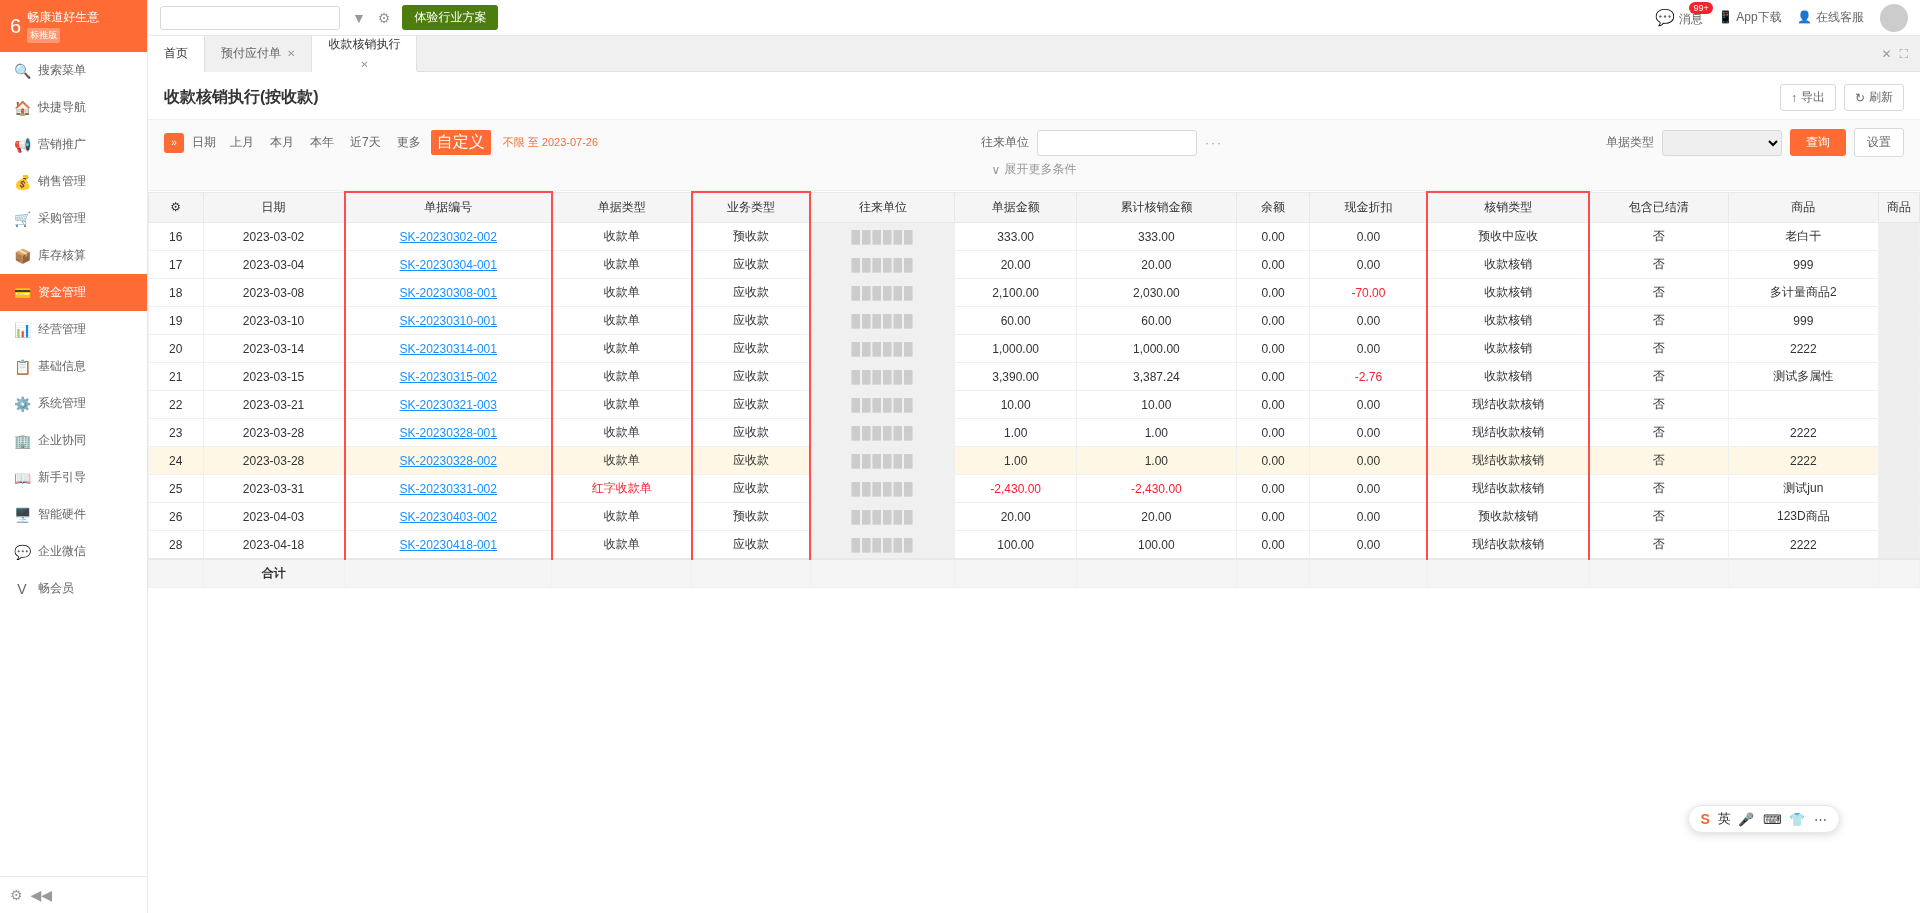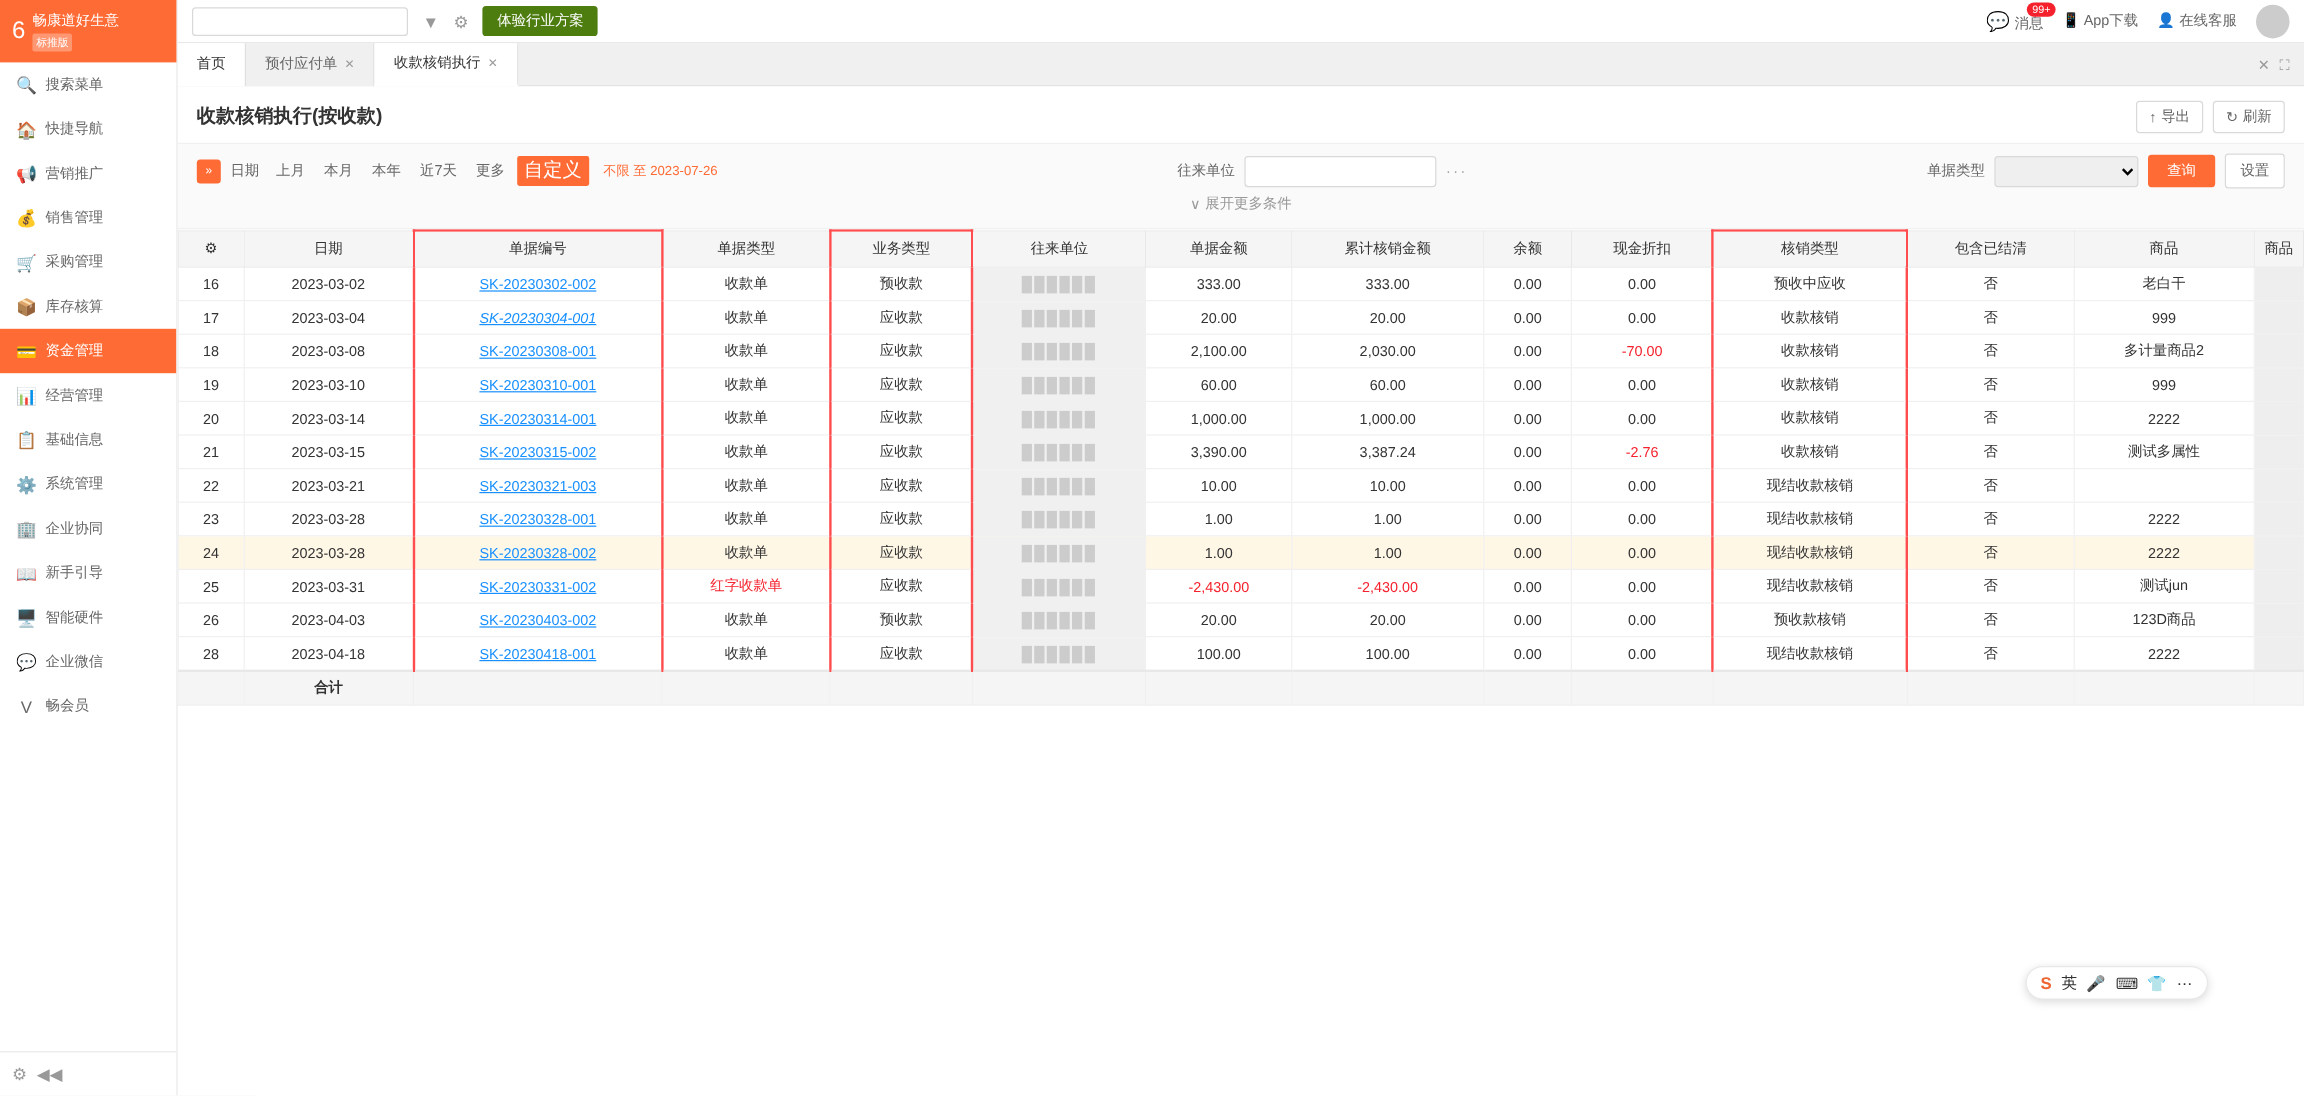--- a/index.html
+++ b/index.html
@@ -25,21 +25,21 @@
     .topbar-input { flex: 0 0 180px; height: 24px; border: 1px solid #d9d9d9; border-radius: 3px; padding: 0 8px; font-size: 12px; }
     .topbar-gear { color: #999; cursor: pointer; font-size: 14px; }
     .topbar-btn { background: #4d7c0f; color: white; border: none; border-radius: 3px; padding: 4px 12px; font-size: 12px; cursor: pointer; }
     .topbar-right { margin-left: auto; display: flex; align-items: center; gap: 16px; color: #666; font-size: 12px; }
     .topbar-notif { position: relative; cursor: pointer; }
     .notif-badge { position: absolute; top: -6px; right: -10px; background: #f5222d; color: white; font-size: 9px; border-radius: 8px; padding: 1px 4px; }
 
     
     .tabbar { height: 36px; background: #f0f0f0; display: flex; align-items: center; border-bottom: 1px solid #e0e0e0; }
     .tab { height: 36px; padding: 0 16px; display: flex; align-items: center; gap: 6px; cursor: pointer; font-size: 12px; color: #666; border-right: 1px solid #e0e0e0; background: #f0f0f0; }
-    .tab.active { background: #fff; color: #333; border-bottom: 2px solid #fff; }
+    .tab.active { background: #fff; color: #333; border-bottom: 2px solid #fff; flex-direction: column; }
     .tab-home { background: #fff; color: #333; }
     .tab-close { color: #999; font-size: 10px; cursor: pointer; }
     .tab-right { margin-left: auto; display: flex; align-items: center; gap: 8px; padding-right: 12px; color: #999; }
 
     
     .content { flex: 1; overflow: hidden; display: flex; flex-direction: column; background: #fff; }
 
     
     .page-header { padding: 12px 16px 8px; display: flex; align-items: center; justify-content: space-between; border-bottom: 1px solid #f0f0f0; }
     .page-title { font-size: 16px; font-weight: bold; color: #333; }
@@ -277,21 +277,21 @@
               <td>0.00</td>
               <td>0.00</td>
               <td style="border-left:2px solid #ff4d4f;border-right:2px solid #ff4d4f;">预收中应收</td>
               <td>否</td>
               <td>老白干</td>
               <td style="width: 30px; background: rgb(238, 238, 238);"></td>
             </tr>
             <tr>
               <td>17</td>
               <td>2023-03-04</td>
-              <td style="border-left:2px solid #ff4d4f;border-right:2px solid #ff4d4f;font-style:italic;"><a class="link">SK-20230304-001</a></td>
+              <td style="border-left:2px solid #ff4d4f;border-right:2px solid #ff4d4f;"><a class="link">SK-20230304-001</a></td>
               <td>收款单</td>
               <td style="border-left:2px solid #ff4d4f;border-right:2px solid #ff4d4f;">应收款</td>
               <td style="color: rgb(204, 204, 204); background: rgb(240, 240, 240); letter-spacing: 2px;">██████</td>
               <td>20.00</td>
               <td>20.00</td>
               <td>0.00</td>
               <td>0.00</td>
               <td style="border-left:2px solid #ff4d4f;border-right:2px solid #ff4d4f;">收款核销</td>
               <td>否</td>
               <td>999</td>

